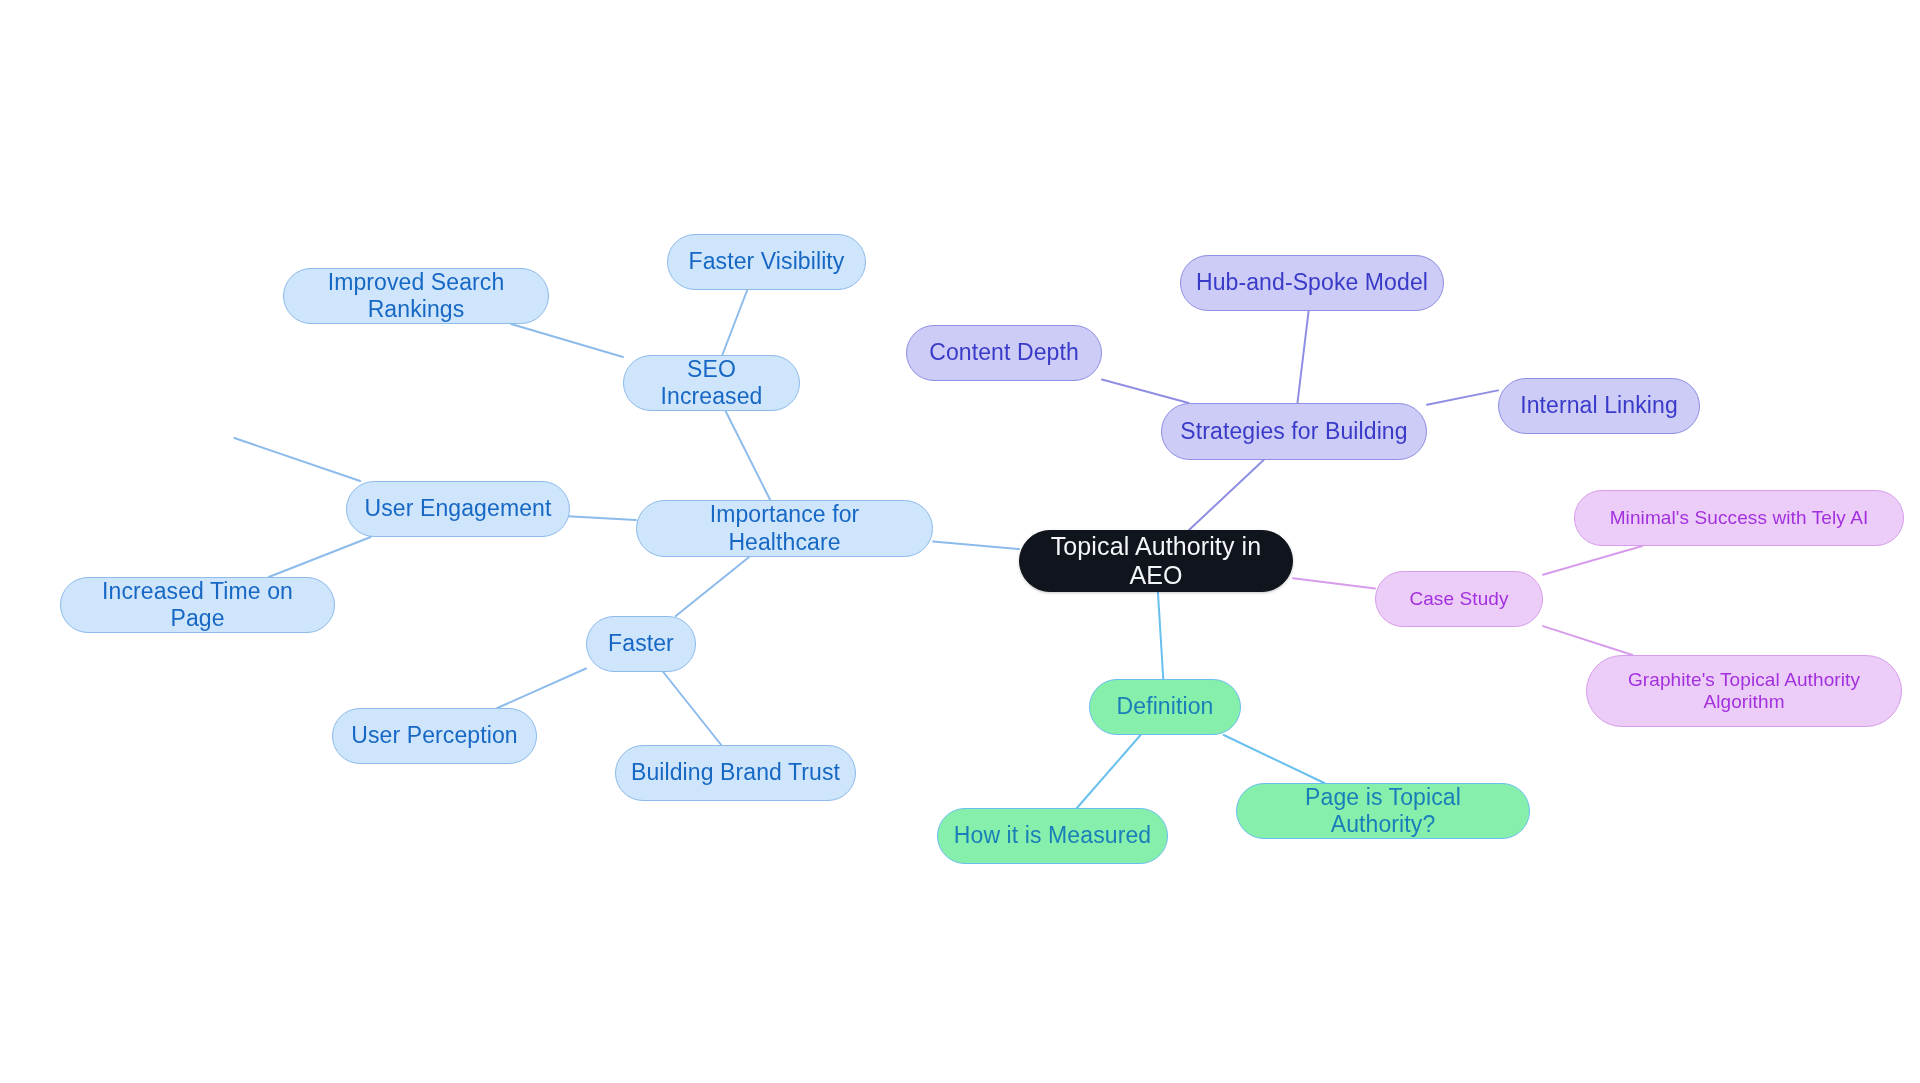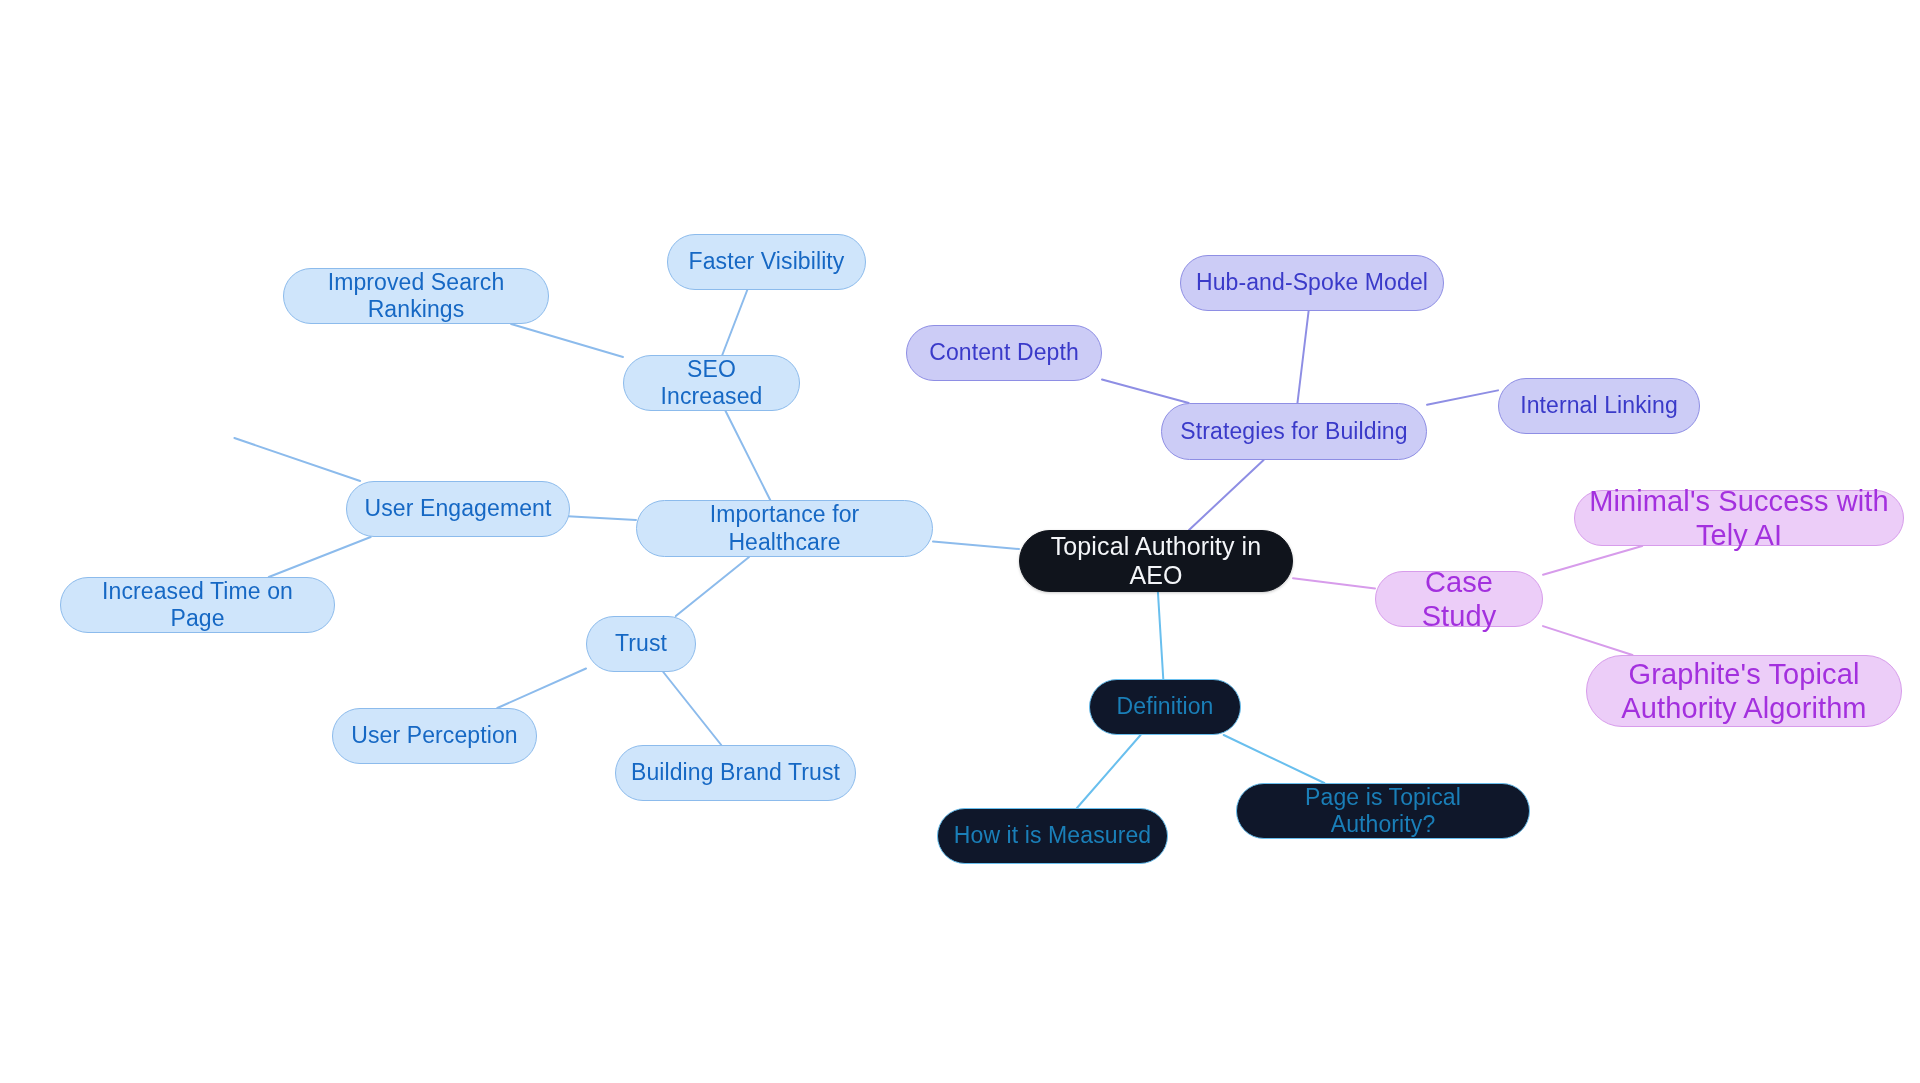--- a/index.html
+++ b/index.html
@@ -48,36 +48,36 @@
     border-radius: 34px;
     box-shadow: 0 1px 3px rgba(0,0,0,0.22);
   }
   .node-blue {
     background: #cfe5fb;
     border-color: #8cbbec;
     color: #1668c4;
     font-size: 23px;
   }
   .node-cyan {
-    background: #0f172a;
+    background: #86efac;
     border-color: #69bfee;
     color: #1a7fb8;
     font-size: 23px;
   }
   .node-purple {
     background: #ccccf6;
     border-color: #8e8ee4;
     color: #3a3ac9;
     font-size: 23px;
   }
   .node-pink {
     background: #eccdf8;
     border-color: #d79ceb;
     color: #a330de;
-    font-size: 29px;
+    font-size: 19px;
   }
 </style>
 </head>
 <body>
 
 <div id="mindmap-root">
   <svg id="edge-layer" width="1920" height="1083" viewBox="0 0 1920 1083">
       <path d="M 1019 549.0148048452221 L 933 541.4912516823688" stroke="#8cbbec" stroke-width="2" fill="none" stroke-linecap="round"></path>
       <path d="M 1189.034749034749 530 L 1263.6293436293436 460" stroke="#8e8ee4" stroke-width="2" fill="none" stroke-linecap="round"></path>
       <path d="M 1293 578.1815181518152 L 1375 588.4653465346535" stroke="#d79ceb" stroke-width="2" fill="none" stroke-linecap="round"></path>
@@ -99,21 +99,21 @@
       <path d="M 1140.5813953488373 735 L 1076.9186046511627 808" stroke="#69bfee" stroke-width="2" fill="none" stroke-linecap="round"></path>
       <path d="M 1223.6923076923076 735 L 1324.3076923076924 783" stroke="#69bfee" stroke-width="2" fill="none" stroke-linecap="round"></path>
     </svg>
 <div class="node node-root" style="left: 1019px; top: 530px; width: 274px; height: 62px;">Topical Authority in AEO</div>
     <div class="node node-blue" style="left: 636px; top: 500px; width: 297px; height: 57px;">Importance for Healthcare</div>
     <div class="node node-blue" style="left: 623px; top: 355px; width: 177px; height: 56px;">SEO Increased</div>
     <div class="node node-blue" style="left: 283px; top: 268px; width: 266px; height: 56px;">Improved Search Rankings</div>
     <div class="node node-blue" style="left: 667px; top: 212px; width: 199px; height: 56px; margin-top: 22px;">Faster Visibility</div>
     <div class="node node-blue" style="left: 346px; top: 481px; width: 224px; height: 56px; text-align: right;">User Engagement</div>
     <div class="node node-blue" style="left: 60px; top: 577px; width: 275px; height: 56px;">Increased Time on Page</div>
-    <div class="node node-blue" style="left: 586px; top: 616px; width: 110px; height: 56px;">Trust</div>
+    <div class="node node-blue" style="left: 586px; top: 616px; width: 110px; height: 56px;">Faster</div>
     <div class="node node-blue" style="left: 332px; top: 708px; width: 205px; height: 56px;">User Perception</div>
     <div class="node node-blue" style="left: 615px; top: 745px; width: 241px; height: 56px;">Building Brand Trust</div>
     <div class="node node-purple" style="left: 1161px; top: 403px; width: 266px; height: 57px;">Strategies for Building</div>
     <div class="node node-purple" style="left: 906px; top: 325px; width: 196px; height: 56px;">Content Depth</div>
     <div class="node node-purple" style="left: 1180px; top: 255px; width: 264px; height: 56px;">Hub-and-Spoke Model</div>
     <div class="node node-purple" style="left: 1498px; top: 342px; width: 202px; height: 56px; margin-top: 36px;">Internal Linking</div>
     <div class="node node-pink" style="left: 1375px; top: 571px; width: 168px; height: 56px;">Case Study</div>
     <div class="node node-pink" style="left: 1574px; top: 490px; width: 330px; height: 56px;">Minimal's Success with Tely AI</div>
     <div class="node node-pink" style="left: 1586px; top: 655px; width: 316px; height: 72px;">Graphite's Topical Authority Algorithm</div>
     <div class="node node-cyan" style="left: 1089px; top: 679px; width: 152px; height: 56px;">Definition</div>

